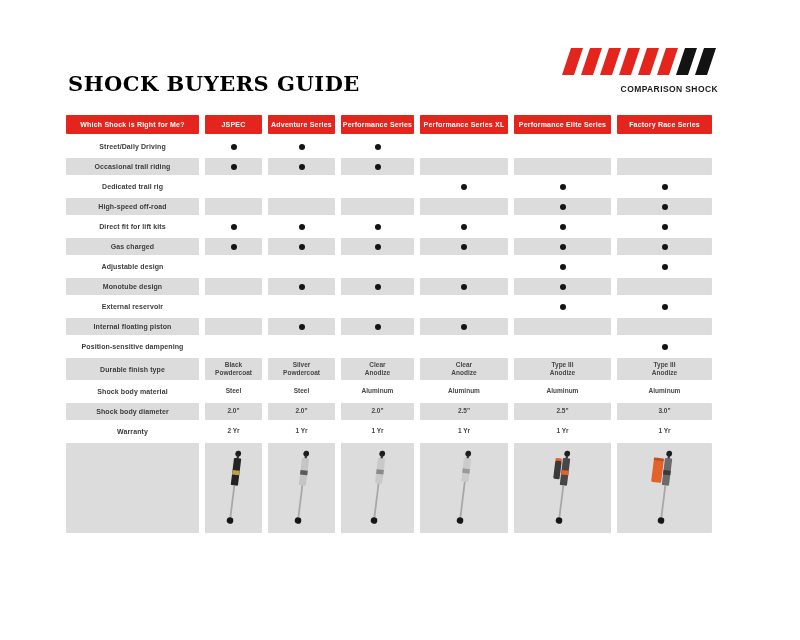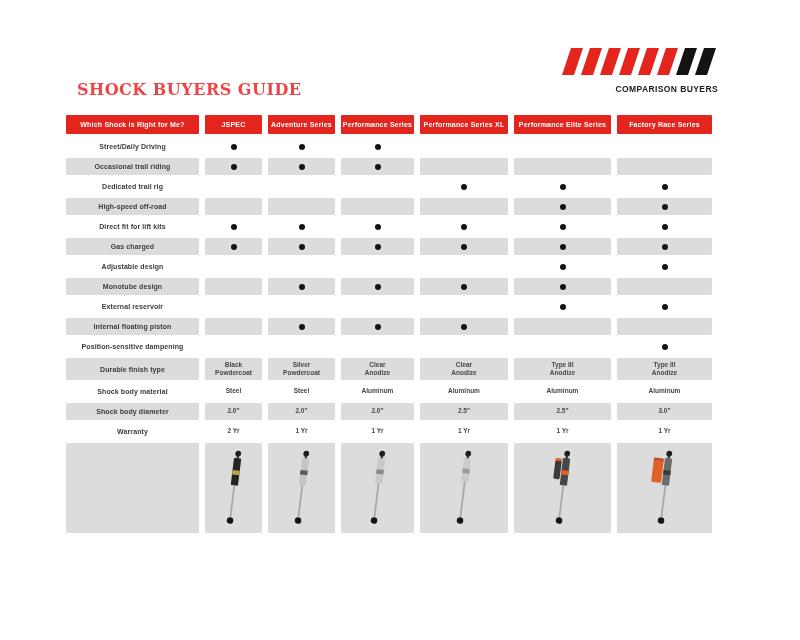--- a/index.html
+++ b/index.html
@@ -1,21 +1,21 @@
 <!DOCTYPE html>
 <html style="--red: #e3251d; --gray: #dcdcdc;"><head>
 <meta charset="utf-8">
 <style>
   html,body{margin:0;padding:0;width:800px;height:640px;background:#ffffff;overflow:hidden;
     font-family:"Liberation Sans", sans-serif;}
   .page{position:relative;width:800px;height:640px;background:#fff;}
 
-  .page-title{position:absolute;left:65px;top:68px;margin:12px;
-    font-family:"DejaVu Serif", serif;font-weight:700;font-size:16px;
-    letter-spacing:0.5px;color:#ef4444;white-space:nowrap;}
+  .page-title{position:absolute;left:65px;top:68px;margin:3px;
+    font-family:"DejaVu Serif", serif;font-weight:700;font-size:21px;
+    letter-spacing:0.5px;color:#000000;white-space:nowrap;}
 
   .brand{position:absolute;right:82px;top:48px;width:156px;text-align:right;}
   .stripes{display:block;width:156px;height:27px;}
   .brand-sub{margin-top:9px;font-size:8.5px;font-weight:700;letter-spacing:0.4px;color:#1b1b1b;}
 
   .comparison-table{position:absolute;left:66px;top:115px;width:646px;}
   .trow{display:grid;grid-template-columns:133px 57px 67px 73px 88px 97px 95px;
     column-gap:6px;margin-bottom:3px;}
   .cell{height:17px;display:flex;align-items:center;justify-content:center;
     text-align:center;border-radius:1px;}
@@ -41,21 +41,21 @@
     <svg class="stripes" id="stripes" viewBox="0 0 156 27">
         <polygon points="0,27 12,27 21,0 9,0" fill="#e3251d"></polygon>
         <polygon points="19,27 31,27 40,0 28,0" fill="#e3251d"></polygon>
         <polygon points="38,27 50,27 59,0 47,0" fill="#e3251d"></polygon>
         <polygon points="57,27 69,27 78,0 66,0" fill="#e3251d"></polygon>
         <polygon points="76,27 88,27 97,0 85,0" fill="#e3251d"></polygon>
         <polygon points="95,27 107,27 116,0 104,0" fill="#e3251d"></polygon>
         <polygon points="114,27 126,27 135,0 123,0" fill="#131313"></polygon>
         <polygon points="133,27 145,27 154,0 142,0" fill="#131313"></polygon>
       </svg>
-    <div class="brand-sub">COMPARISON BUYERS</div>
+    <div class="brand-sub">COMPARISON SHOCK</div>
   </div>
 
   <div class="comparison-table" id="comparison-table">
       <div class="trow header-row">
         <div class="cell">Which Shock is Right for Me?</div>
         <div class="cell">JSPEC</div>
         <div class="cell">Adventure Series</div>
         <div class="cell">Performance Series</div>
         <div class="cell">Performance Series XL</div>
         <div class="cell">Performance Elite Series</div>

